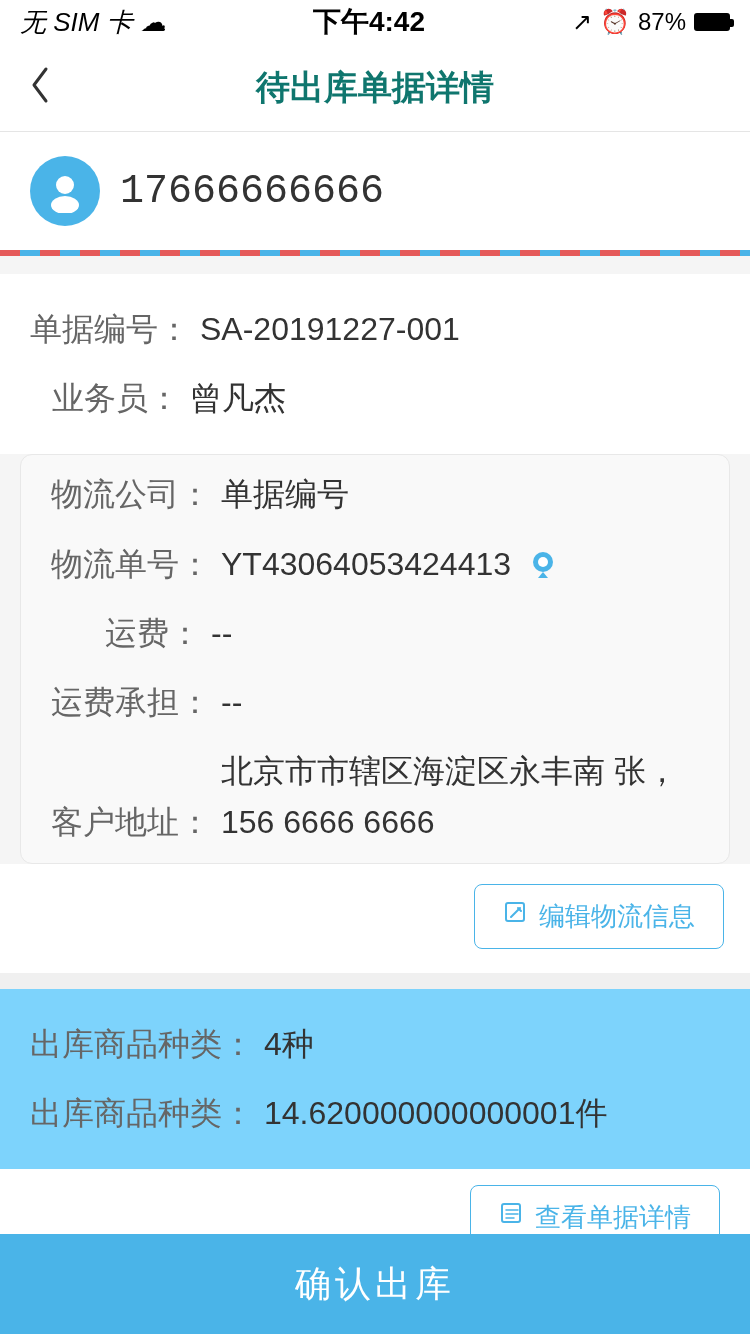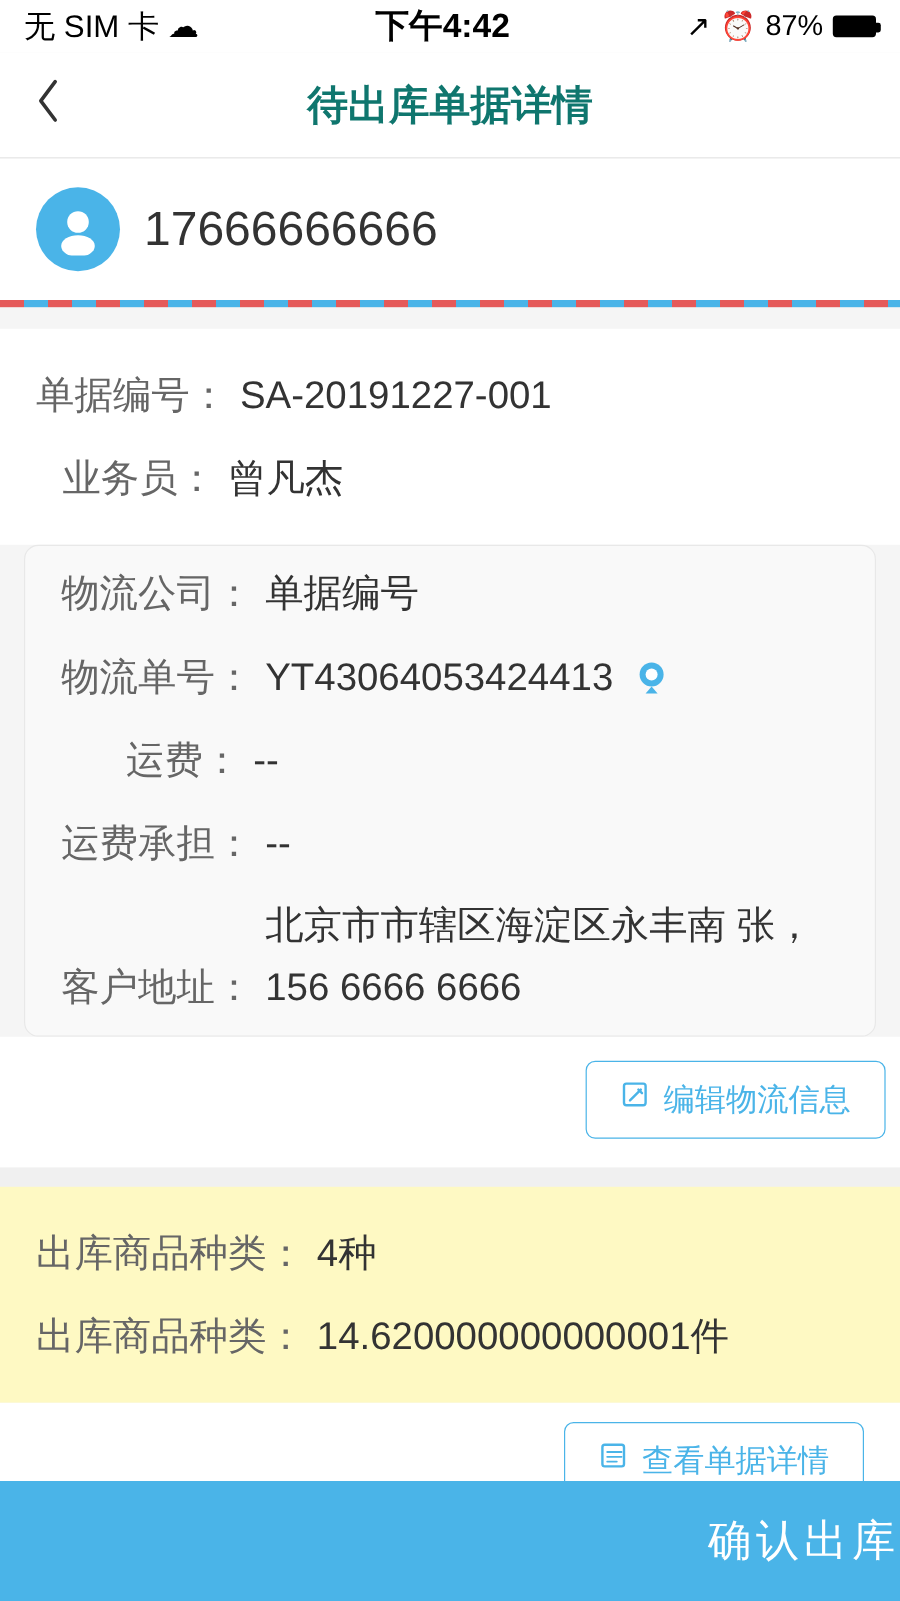--- a/index.html
+++ b/index.html
@@ -17,21 +17,21 @@
     .status-bar {
       height: 44px;
       background: #fff;
       display: flex;
       align-items: center;
       justify-content: space-between;
       padding: 0 20px;
       font-size: 26px;
       color: #000;
     }
-    .status-left { display: flex; align-items: flex-start; gap: 10px; }
+    .status-left { display: flex; align-items: flex-start; gap: 10px; font-style: italic; }
     .status-center { font-weight: 700; font-size: 28px; }
     .status-right { display: flex; align-items: center; gap: 8px; font-size: 24px; }
 
     
     .nav-bar {
       height: 88px;
       background: #fff;
       display: flex;
       align-items: center;
       justify-content: center;
@@ -68,20 +68,21 @@
       display: flex;
       align-items: center;
       justify-content: center;
       flex-shrink: 0;
     }
     .user-avatar svg { width: 44px; height: 44px; fill: #fff; }
     .user-phone {
       font-size: 40px;
       font-weight: 500;
       color: #333;
+      font-family: Liberation Mono, monospace;
     }
 
     
     .dashed-divider {
       height: 6px;
       background: repeating-linear-gradient(
         90deg,
         #e55a5a 0px, #e55a5a 20px,
         #4ab4e8 20px, #4ab4e8 40px,
         #e55a5a 40px, #e55a5a 60px,
@@ -131,21 +132,21 @@
       border-radius: 12px;
       margin-top: 18px;
       padding: 14px 30px;
     }
 
     
     .edit-btn {
       display: flex;
       align-items: center;
       justify-content: flex-end;
-      padding: 20px 12px;
+      padding: 20px 26px;
     }
     .btn-outline {
       border: 1.5px solid #4ab4e8;
       border-radius: 8px;
       padding: 14px 28px;
       color: #4ab4e8;
       font-size: 26px;
       display: flex;
       align-items: center;
       gap: 10px;
@@ -154,21 +155,21 @@
     }
 
     
     .gray-sep {
       height: 16px;
       background: #f0f0f0;
     }
 
     
     .goods-section {
-      background: #fef9c3;
+      background: #7dd3fc;
       padding: 30px 30px;
     }
 
     
     .view-btn-row {
       display: flex;
       align-items: center;
       justify-content: flex-end;
       padding: 16px 30px 30px;
       background: #fff;
@@ -176,21 +177,21 @@
 
     
     .bottom-bar {
       position: fixed;
       bottom: 0;
       width: 750px;
       background: #4ab4e8;
       height: 100px;
       display: flex;
       align-items: center;
-      justify-content: flex-end;
+      justify-content: center;
       cursor: pointer;
     }
     .confirm-btn-text {
       font-size: 36px;
       color: #fff;
       font-weight: 500;
       letter-spacing: 4px;
     }
 
     

